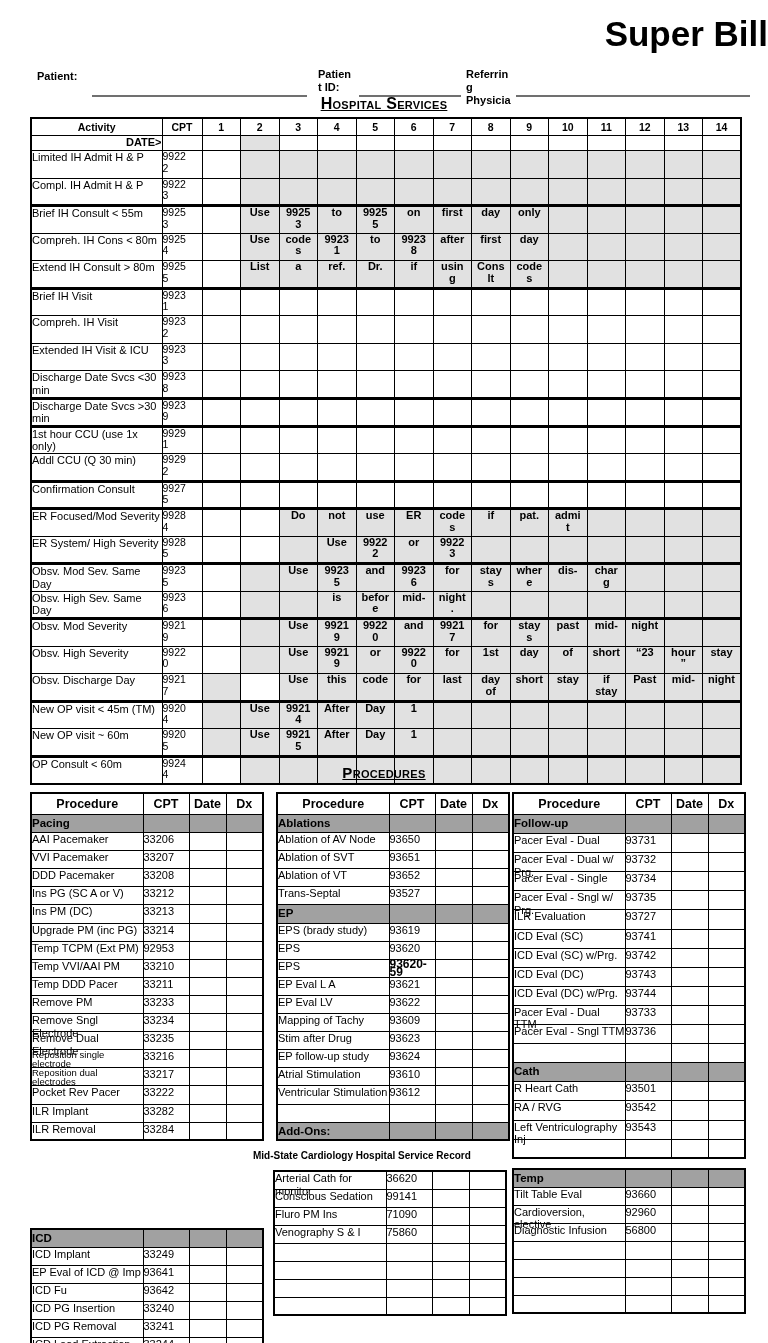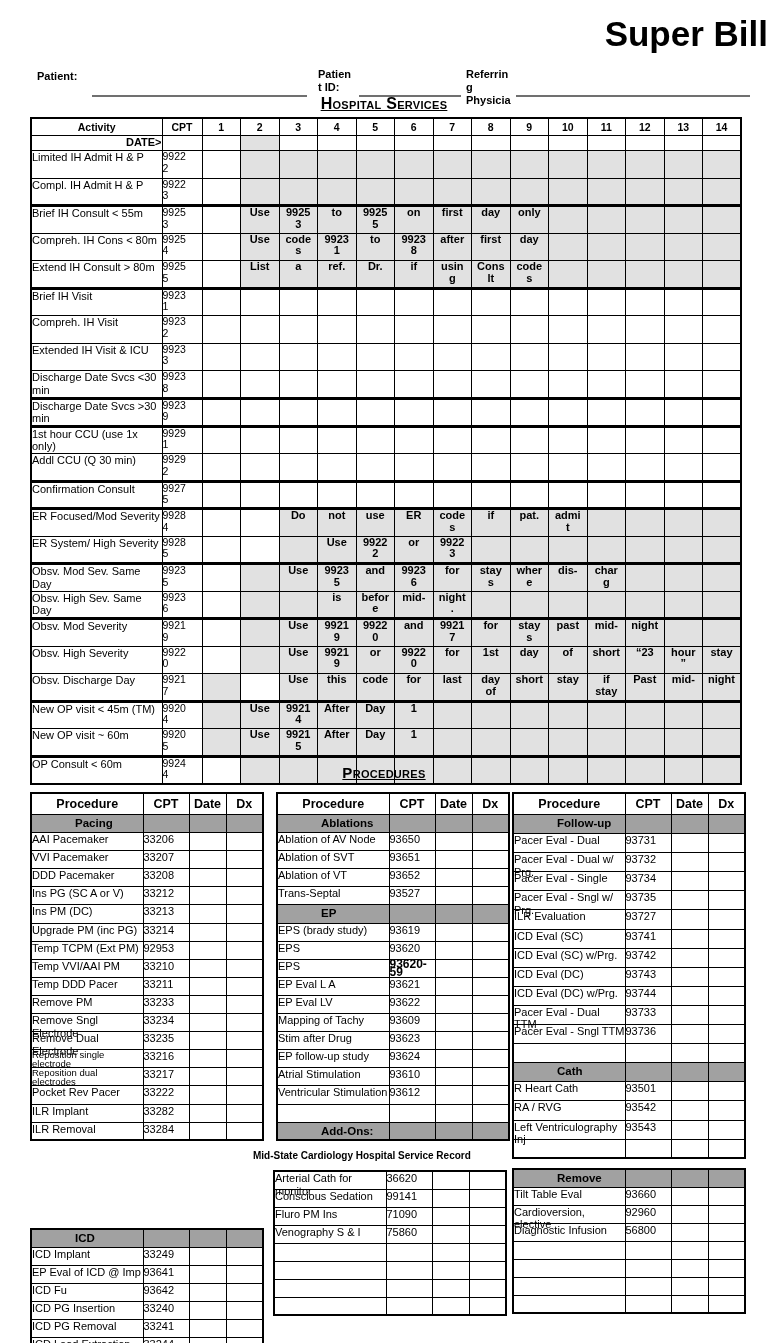--- a/index.html
+++ b/index.html
@@ -48,21 +48,21 @@
   .rh19 tr{height:19.1px;}
   .rh18 tr{height:18px;}
   .pname{font-size:11px;padding:2px 0 0 4px;}
   .pname .clip{height:14px;line-height:12.5px;overflow:visible;}
   .pname.small{font-size:9.5px;}
   .pname.small .clip{line-height:9px;}
   .pcpt{font-size:11px;padding:2px 0 0 5px;}
   .pcpt.small{font-size:12px;line-height:8px;font-weight:bold;}
   .pcpt .clip{overflow-wrap:break-word;width:38px;}
   .psec td{background:#a1a1a1;font-weight:bold;font-size:11.5px;}
-  .psec td.pname{padding-top:2px;padding-left:43px;}
+  .psec td.pname{padding-top:2px;}
   #t-pacing{left:30px;top:792px;}
   #t-ablations{left:276px;top:792px;}
   #t-followup{left:512px;top:792px;}
   #t-icd{left:30px;top:1228px;}
   #t-misc{left:273px;top:1170px;border-radius:11px;}
   #t-other{left:512px;top:1168px;}
 </style>
 </head>
 <body>
 
@@ -1520,21 +1520,21 @@
 <table class="abs ptable rh18" id="t-other">
     <colgroup class="pcols">
       <col style="width: 112px;">
       <col style="width: 46px;">
       <col style="width: 37px;">
       <col style="width: 37px;">
     </colgroup>
     <tbody>
       <tr class="psec">
         <td class="pname">
-          <div class="clip">Remove</div>
+          <div class="clip">Temp</div>
         </td>
         <td></td>
         <td></td>
         <td></td>
       </tr>
       <tr>
         <td class="pname">
           <div class="clip">Tilt Table Eval</div>
         </td>
         <td class="pcpt">

